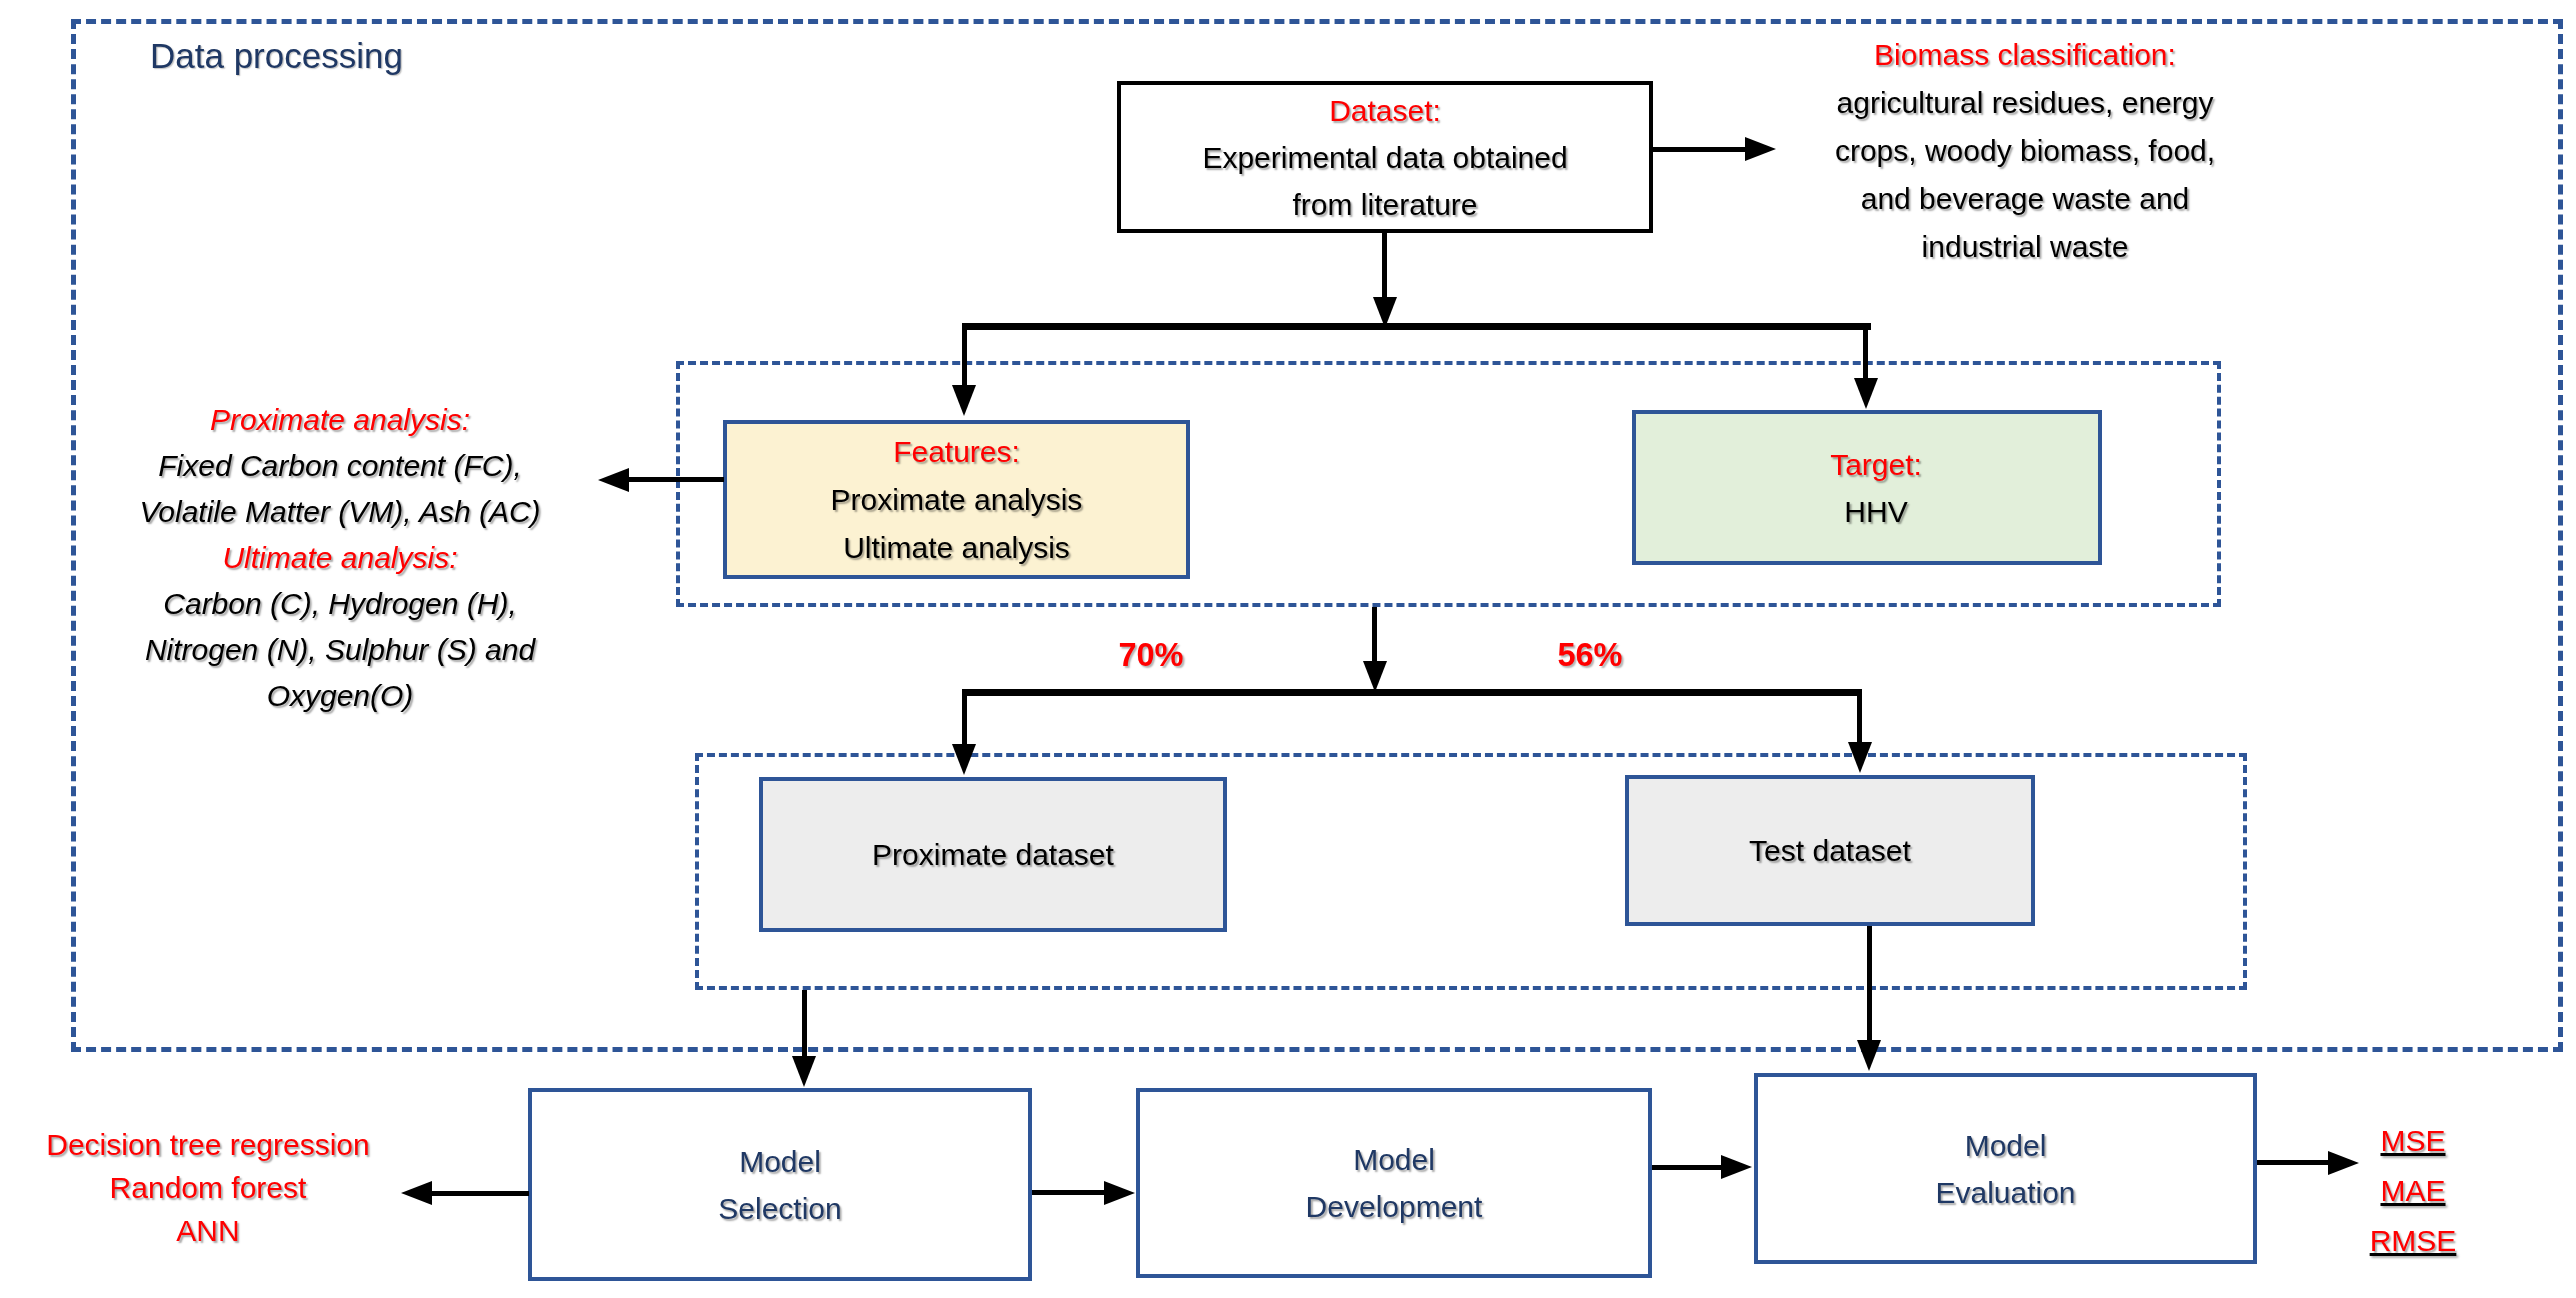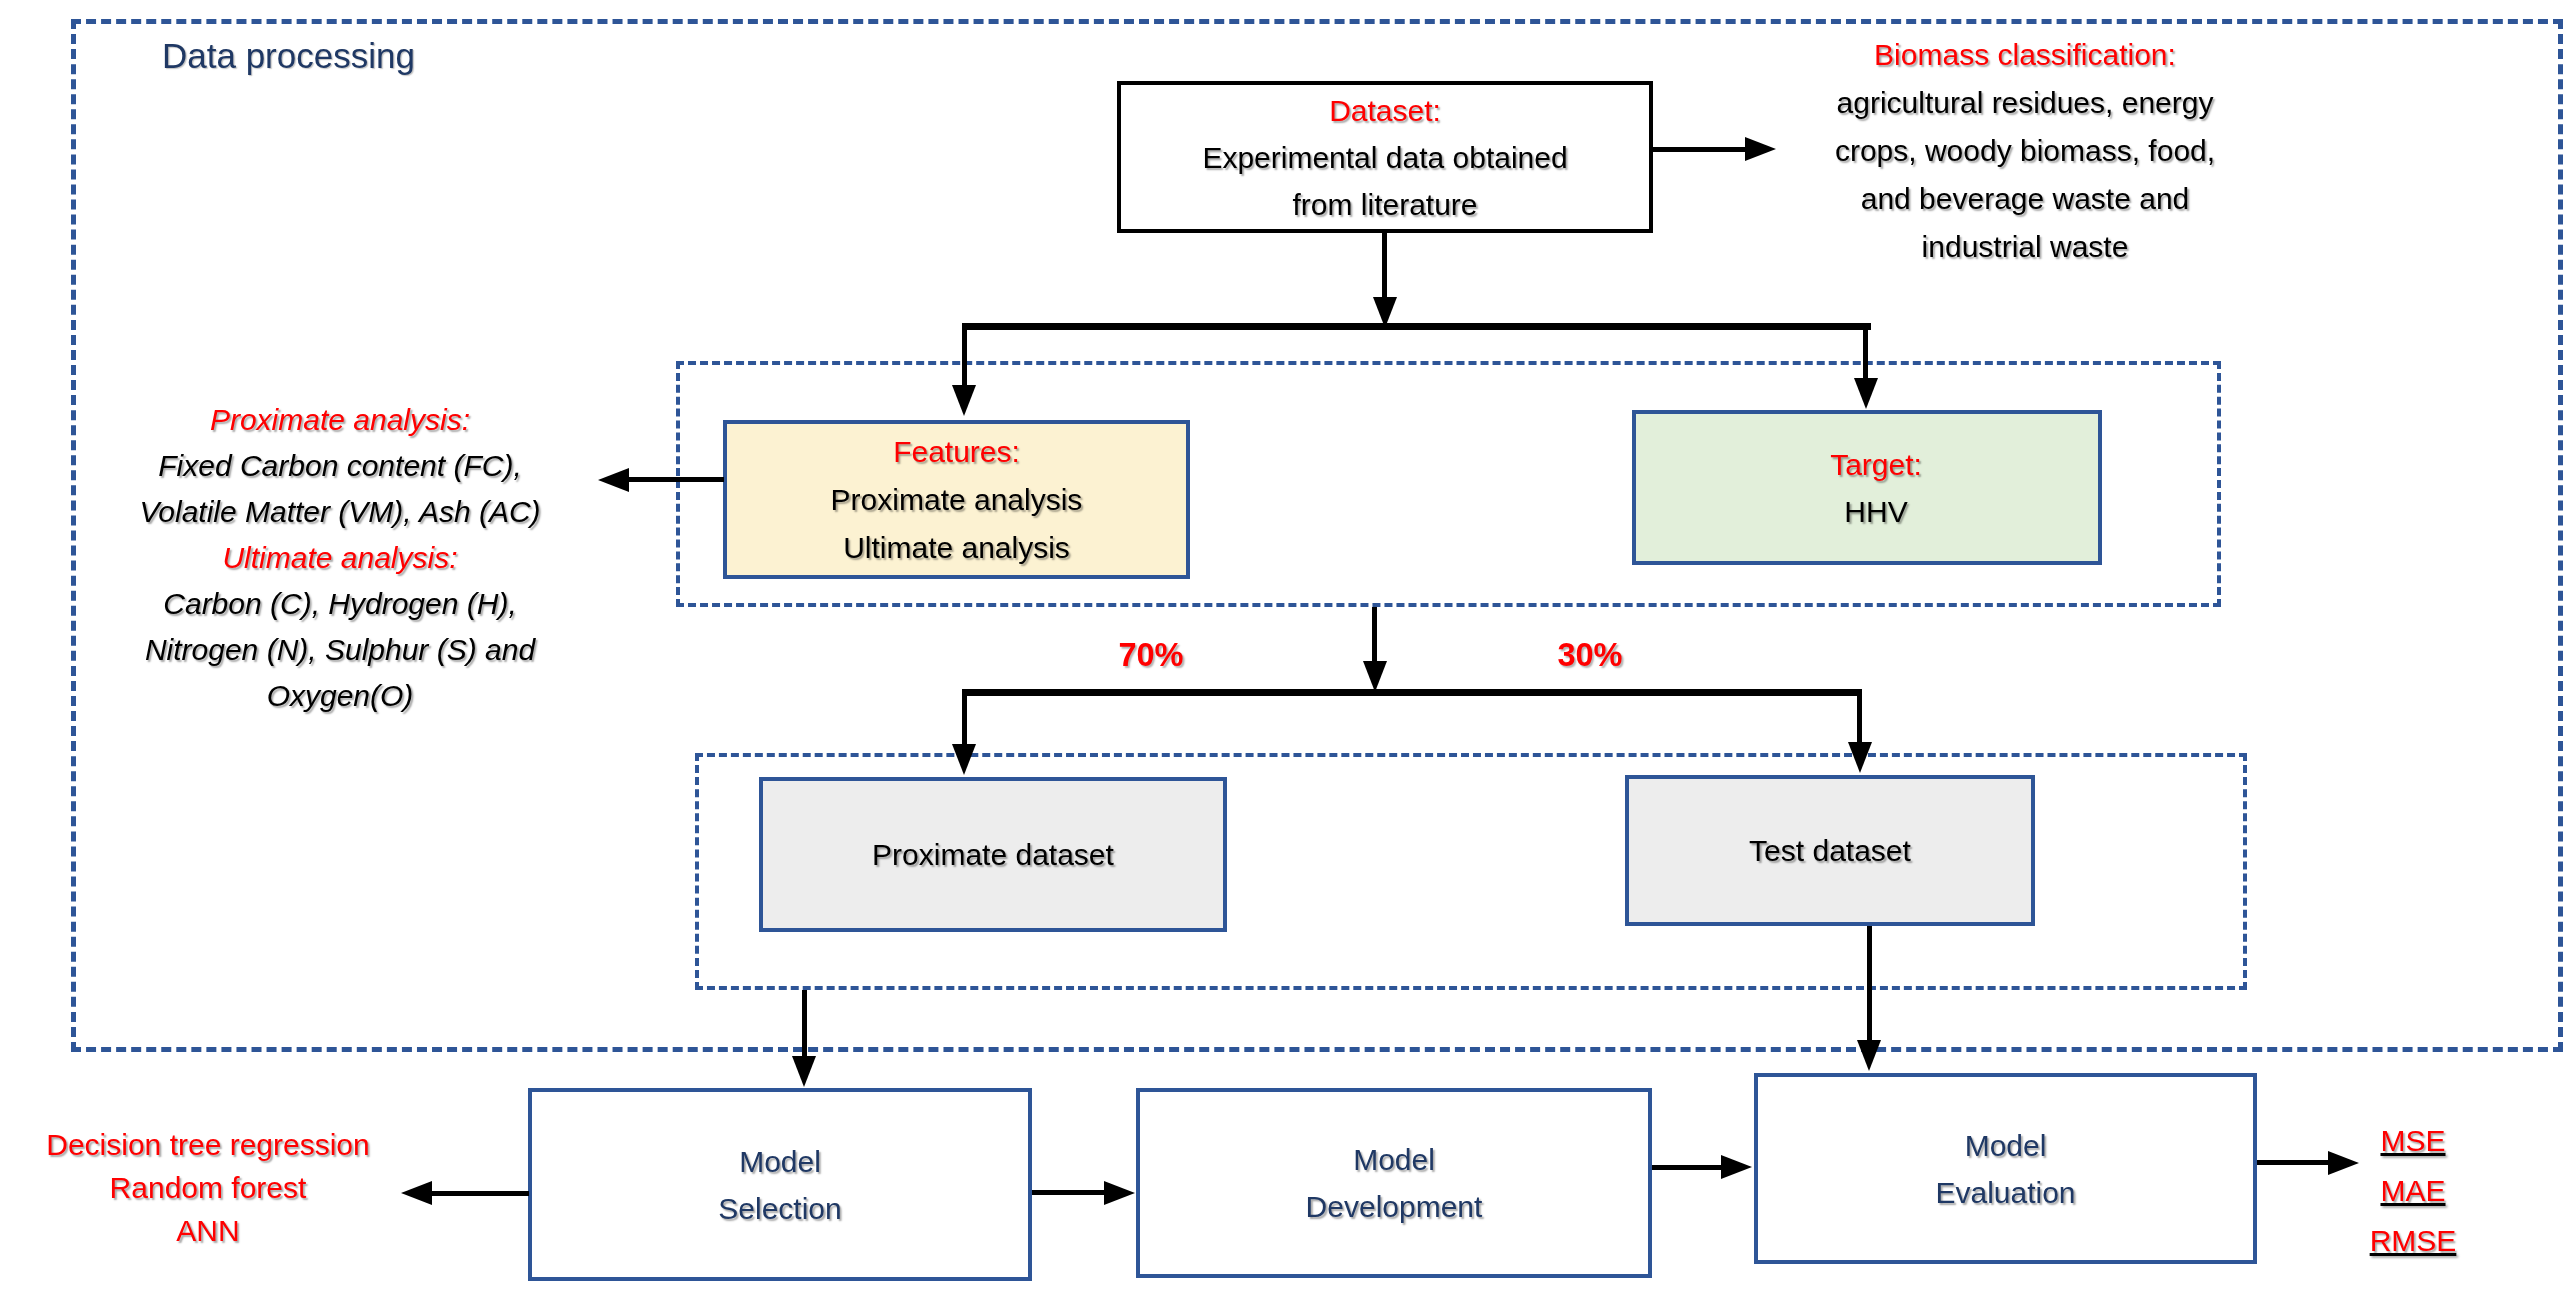--- a/index.html
+++ b/index.html
@@ -34,21 +34,21 @@
   .ah-down  { border-left: 12px solid transparent; border-right: 12px solid transparent; border-top: 31px solid var(--black, #000); }
   .ah-left  { border-top: 12px solid transparent; border-bottom: 12px solid transparent; border-right: 31px solid var(--black, #000); }
   .ah-right { border-top: 12px solid transparent; border-bottom: 12px solid transparent; border-left: 31px solid var(--black, #000); }
 </style>
 </head>
 <body>
 
 <div id="canvas">
 
   <div class="abs dashed" style="left:71px; top:19px; width:2492px; height:1033px;"></div>
-  <div class="abs title-label" style="left:162px; top:36px;">Data processing</div>
+  <div class="abs title-label" style="left:150px; top:36px;">Data processing</div>
 
   <div class="abs dashed" style="left:676px; top:361px; width:1545px; height:246px; border-width:4.8px;"></div>
 
   <div class="abs dashed" style="left:695px; top:753px; width:1552px; height:237px; border-width:4.8px;"></div>
 
   <div class="abs solid-box black-box" style="left:1117px; top:81px; width:536px; height:152px; background:var(--white,#fff); border-color:#000;">
     <div class="box-text red-text">Dataset:</div>
     <div class="box-text">Experimental data obtained</div>
     <div class="box-text">from literature</div>
   </div>
@@ -76,21 +76,21 @@
     <div class="red-text">Proximate analysis:</div>
     <div>Fixed Carbon content (FC),</div>
     <div>Volatile Matter (VM), Ash (AC)</div>
     <div class="red-text">Ultimate analysis:</div>
     <div>Carbon (C), Hydrogen (H),</div>
     <div>Nitrogen (N), Sulphur (S) and</div>
     <div>Oxygen(O)</div>
   </div>
 
   <div class="abs pct" style="left:1091px; top:637px; width:120px;">70%</div>
-  <div class="abs pct" style="left:1530px; top:637px; width:120px;">30%</div>
+  <div class="abs pct" style="left:1530px; top:637px; width:120px;">56%</div>
 
   <div class="abs solid-box" style="left:759px; top:777px; width:468px; height:155px; background:var(--gray-fill,#EDEDED);">
     <div class="box-text">Proximate dataset</div>
   </div>
 
   <div class="abs solid-box" style="left:1625px; top:775px; width:410px; height:151px; background:var(--gray-fill,#EDEDED);">
     <div class="box-text">Test dataset</div>
   </div>
 
   <div class="abs solid-box" style="left:528px; top:1088px; width:504px; height:193px;">

